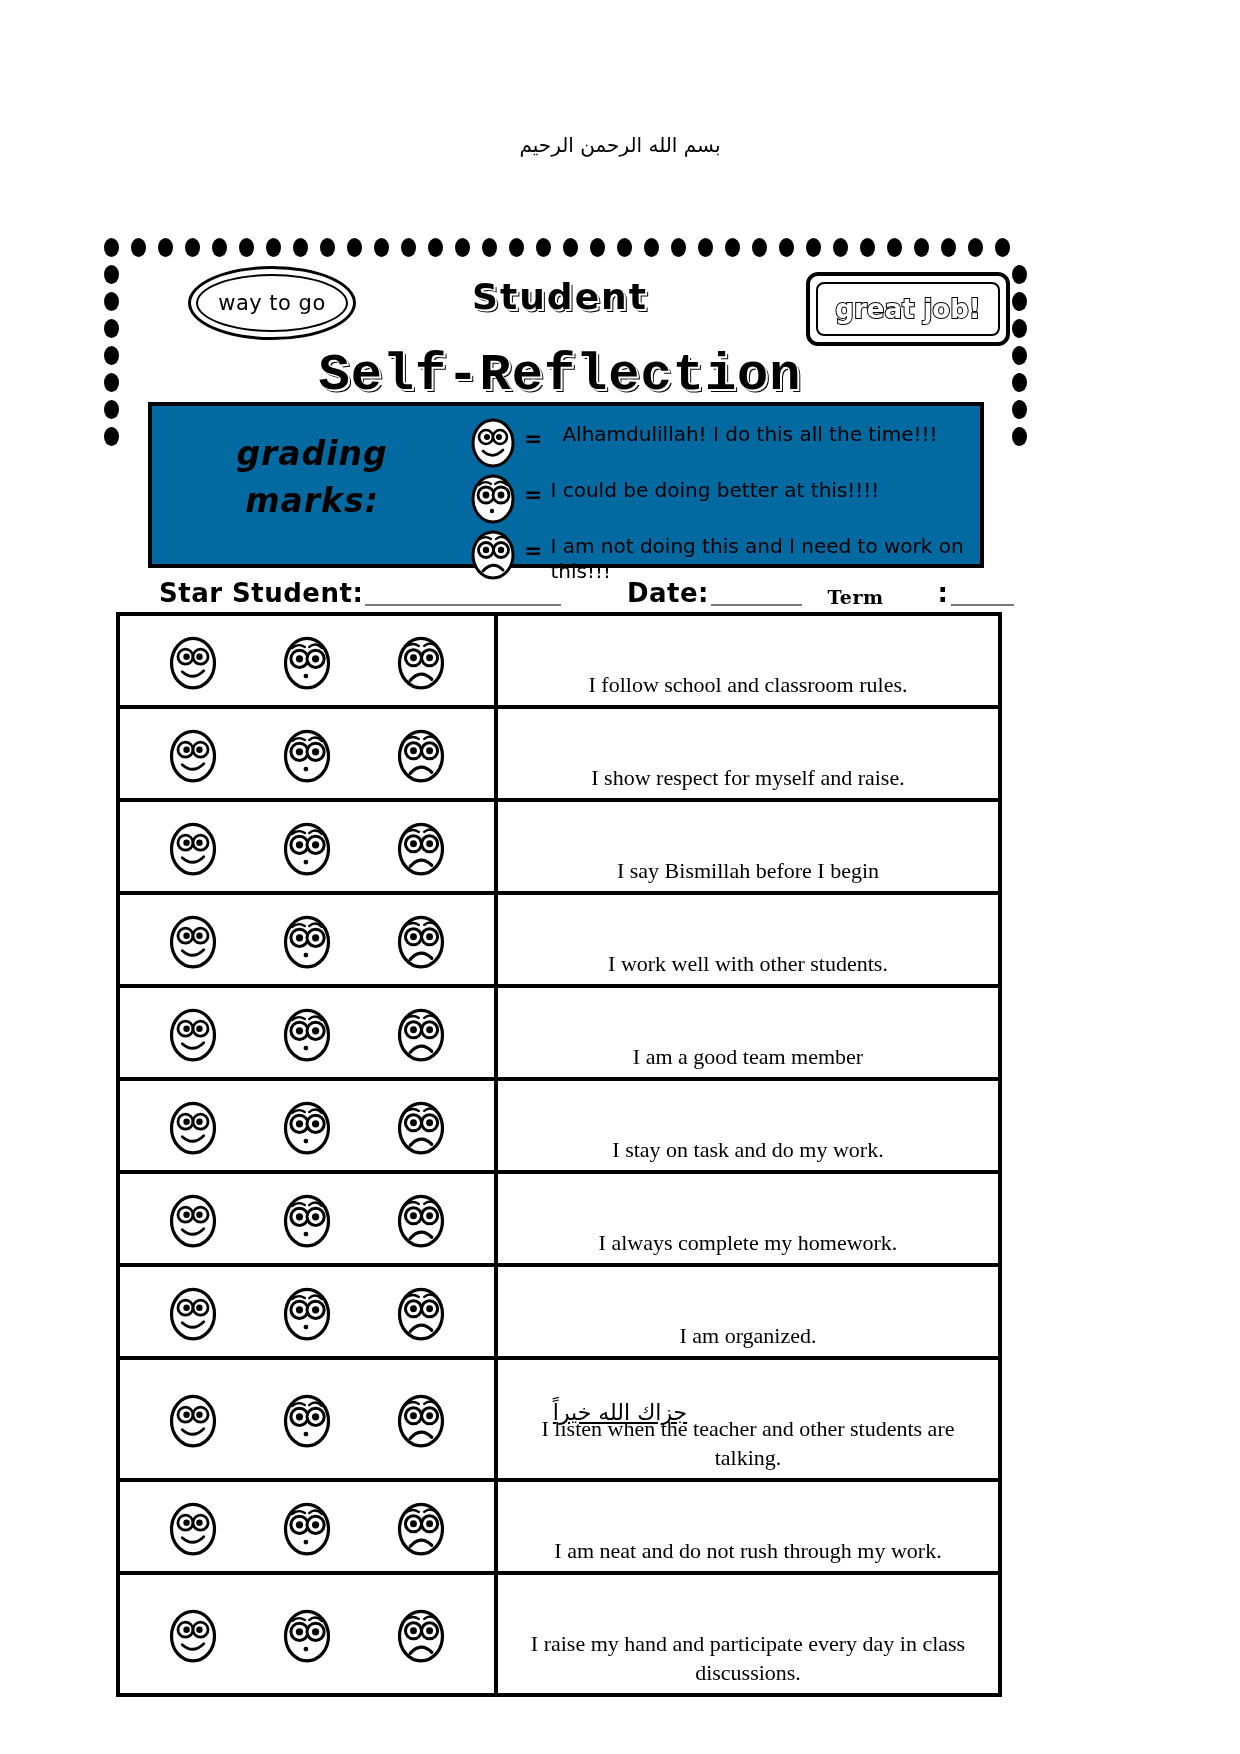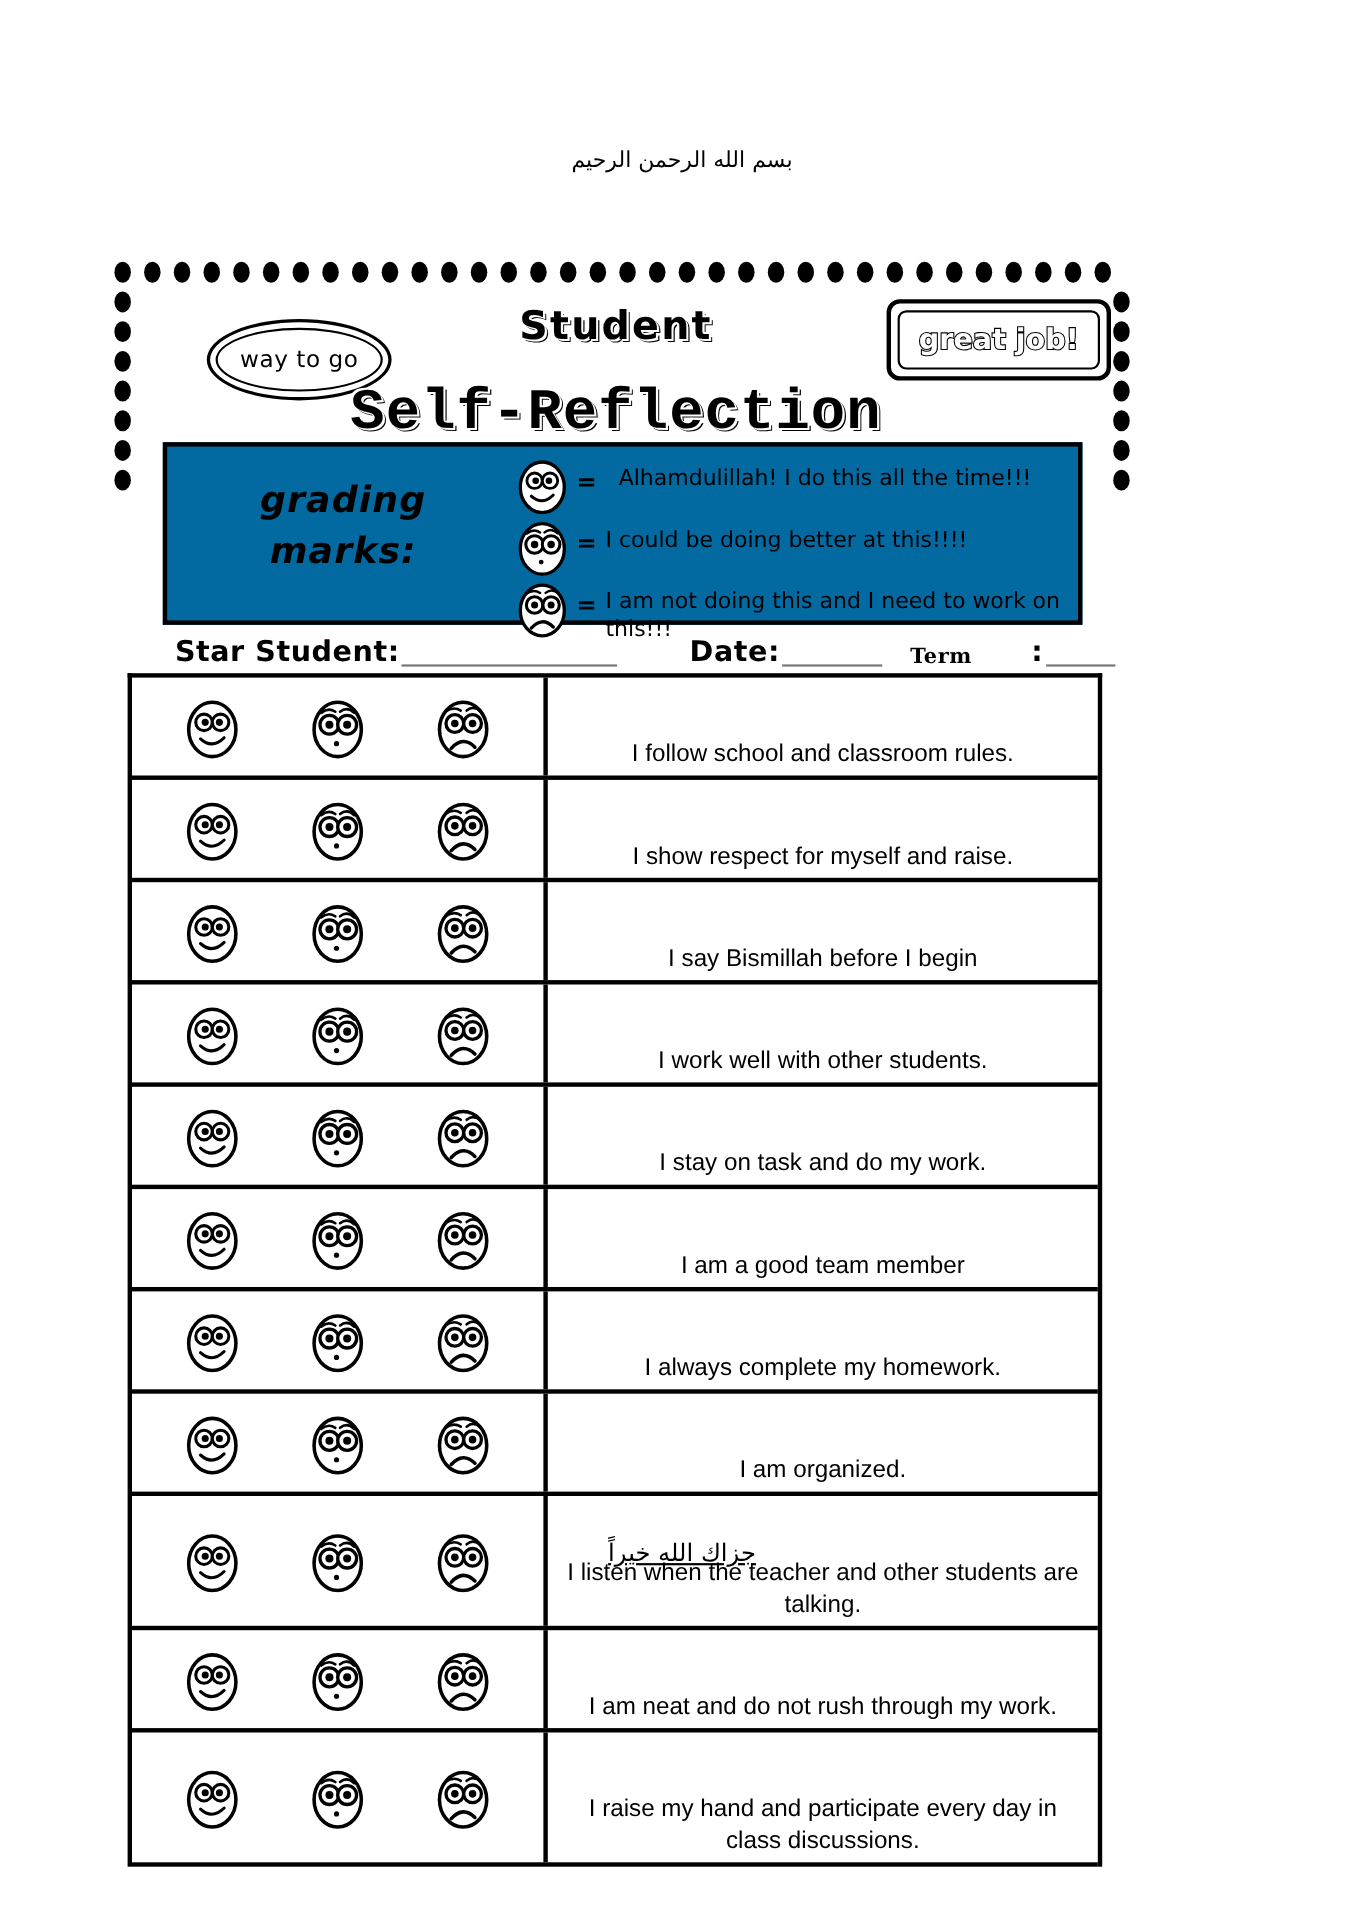--- a/index.html
+++ b/index.html
@@ -59,21 +59,21 @@
   .title-area {
     position: absolute;
     left: 104px;
     top: 258px;
     width: 912px;
     height: 148px;
   }
   .badge-oval {
     position: absolute;
     left: 84px;
-    top: 32px;
+    top: 8px;
     width: 162px;
     height: 68px;
     border: 3px solid #000;
     border-radius: 50%;
     display: flex;
     align-items: center;
     justify-content: center;
   }
   .badge-oval::before {
     content: "";
@@ -269,21 +269,21 @@
     border-right: 4px solid #000;
     box-sizing: border-box;
   }
   .stmt-cell {
     flex: 1 1 auto;
     display: flex;
     align-items: center;
     justify-content: center;
     text-align: center;
     padding: 6px 14px;
-    font-family: Liberation Sans, sans-serif;
+    font-family: Liberation Serif, serif;
     font-size: 22px;
     line-height: 29px;
     box-sizing: border-box;
     margin-top: 48px;
   }
 
   
   .footer-ar {
     position: absolute;
     left: 0;
@@ -626,20 +626,59 @@
               <circle cx="16" cy="24" r="7.5" fill="#fff" stroke="#000" stroke-width="2.8"></circle>
               <circle cx="31" cy="24" r="7.5" fill="#fff" stroke="#000" stroke-width="2.8"></circle>
               <circle cx="16" cy="24" r="3.2" fill="#000"></circle>
               <circle cx="31" cy="24" r="3.2" fill="#000"></circle>
               <path d="M8 14 Q15 9 21 13" fill="none" stroke="#000" stroke-width="2.2" stroke-linecap="round"></path>
               <path d="M26 13 Q32 8 38 14" fill="none" stroke="#000" stroke-width="2.2" stroke-linecap="round"></path>
               <path d="M13 45 Q23 34 33 44" fill="none" stroke="#000" stroke-width="3" stroke-linecap="round"></path>
             </svg>
           </span>
         </div>
+        <div class="stmt-cell">I am a good team member</div>
+      </div>
+      <div class="trow">
+        <div class="faces-cell">
+          <span>
+            <svg class="face" width="50" height="58" viewBox="0 0 46 54">
+              <ellipse cx="23" cy="29" rx="20" ry="23" fill="#fff" stroke="#000" stroke-width="3"></ellipse>
+              <circle cx="16" cy="23" r="7" fill="#fff" stroke="#000" stroke-width="2.6"></circle>
+              <circle cx="30" cy="23" r="7" fill="#fff" stroke="#000" stroke-width="2.6"></circle>
+              <circle cx="17" cy="23" r="3" fill="#000"></circle>
+              <circle cx="29" cy="23" r="3" fill="#000"></circle>
+              <path d="M13 37 Q23 46 33 36" fill="none" stroke="#000" stroke-width="2.6" stroke-linecap="round"></path>
+            </svg>
+          </span>
+          <span>
+            <svg class="face" width="50" height="58" viewBox="0 0 46 54">
+              <ellipse cx="23" cy="29" rx="20" ry="23" fill="#fff" stroke="#000" stroke-width="3"></ellipse>
+              <circle cx="16" cy="25" r="8" fill="#fff" stroke="#000" stroke-width="2.8"></circle>
+              <circle cx="31" cy="25" r="8" fill="#fff" stroke="#000" stroke-width="2.8"></circle>
+              <circle cx="16" cy="25" r="3.4" fill="#000"></circle>
+              <circle cx="31" cy="25" r="3.4" fill="#000"></circle>
+              <path d="M9 15 Q15 10 21 14" fill="none" stroke="#000" stroke-width="2.2" stroke-linecap="round"></path>
+              <path d="M25 14 Q31 9 37 15" fill="none" stroke="#000" stroke-width="2.2" stroke-linecap="round"></path>
+              <circle cx="22" cy="41" r="2.2" fill="#000"></circle>
+            </svg>
+          </span>
+          <span>
+            <svg class="face" width="50" height="58" viewBox="0 0 46 54">
+              <ellipse cx="23" cy="29" rx="20" ry="23" fill="#fff" stroke="#000" stroke-width="3"></ellipse>
+              <circle cx="16" cy="24" r="7.5" fill="#fff" stroke="#000" stroke-width="2.8"></circle>
+              <circle cx="31" cy="24" r="7.5" fill="#fff" stroke="#000" stroke-width="2.8"></circle>
+              <circle cx="16" cy="24" r="3.2" fill="#000"></circle>
+              <circle cx="31" cy="24" r="3.2" fill="#000"></circle>
+              <path d="M8 14 Q15 9 21 13" fill="none" stroke="#000" stroke-width="2.2" stroke-linecap="round"></path>
+              <path d="M26 13 Q32 8 38 14" fill="none" stroke="#000" stroke-width="2.2" stroke-linecap="round"></path>
+              <path d="M13 45 Q23 34 33 44" fill="none" stroke="#000" stroke-width="3" stroke-linecap="round"></path>
+            </svg>
+          </span>
+        </div>
         <div class="stmt-cell">I stay on task and do my work.</div>
       </div>
       <div class="trow">
         <div class="faces-cell">
           <span>
             <svg class="face" width="50" height="58" viewBox="0 0 46 54">
               <ellipse cx="23" cy="29" rx="20" ry="23" fill="#fff" stroke="#000" stroke-width="3"></ellipse>
               <circle cx="16" cy="23" r="7" fill="#fff" stroke="#000" stroke-width="2.6"></circle>
               <circle cx="30" cy="23" r="7" fill="#fff" stroke="#000" stroke-width="2.6"></circle>
               <circle cx="17" cy="23" r="3" fill="#000"></circle>
@@ -665,59 +704,20 @@
               <circle cx="16" cy="24" r="7.5" fill="#fff" stroke="#000" stroke-width="2.8"></circle>
               <circle cx="31" cy="24" r="7.5" fill="#fff" stroke="#000" stroke-width="2.8"></circle>
               <circle cx="16" cy="24" r="3.2" fill="#000"></circle>
               <circle cx="31" cy="24" r="3.2" fill="#000"></circle>
               <path d="M8 14 Q15 9 21 13" fill="none" stroke="#000" stroke-width="2.2" stroke-linecap="round"></path>
               <path d="M26 13 Q32 8 38 14" fill="none" stroke="#000" stroke-width="2.2" stroke-linecap="round"></path>
               <path d="M13 45 Q23 34 33 44" fill="none" stroke="#000" stroke-width="3" stroke-linecap="round"></path>
             </svg>
           </span>
         </div>
-        <div class="stmt-cell">I am a good team member</div>
-      </div>
-      <div class="trow">
-        <div class="faces-cell">
-          <span>
-            <svg class="face" width="50" height="58" viewBox="0 0 46 54">
-              <ellipse cx="23" cy="29" rx="20" ry="23" fill="#fff" stroke="#000" stroke-width="3"></ellipse>
-              <circle cx="16" cy="23" r="7" fill="#fff" stroke="#000" stroke-width="2.6"></circle>
-              <circle cx="30" cy="23" r="7" fill="#fff" stroke="#000" stroke-width="2.6"></circle>
-              <circle cx="17" cy="23" r="3" fill="#000"></circle>
-              <circle cx="29" cy="23" r="3" fill="#000"></circle>
-              <path d="M13 37 Q23 46 33 36" fill="none" stroke="#000" stroke-width="2.6" stroke-linecap="round"></path>
-            </svg>
-          </span>
-          <span>
-            <svg class="face" width="50" height="58" viewBox="0 0 46 54">
-              <ellipse cx="23" cy="29" rx="20" ry="23" fill="#fff" stroke="#000" stroke-width="3"></ellipse>
-              <circle cx="16" cy="25" r="8" fill="#fff" stroke="#000" stroke-width="2.8"></circle>
-              <circle cx="31" cy="25" r="8" fill="#fff" stroke="#000" stroke-width="2.8"></circle>
-              <circle cx="16" cy="25" r="3.4" fill="#000"></circle>
-              <circle cx="31" cy="25" r="3.4" fill="#000"></circle>
-              <path d="M9 15 Q15 10 21 14" fill="none" stroke="#000" stroke-width="2.2" stroke-linecap="round"></path>
-              <path d="M25 14 Q31 9 37 15" fill="none" stroke="#000" stroke-width="2.2" stroke-linecap="round"></path>
-              <circle cx="22" cy="41" r="2.2" fill="#000"></circle>
-            </svg>
-          </span>
-          <span>
-            <svg class="face" width="50" height="58" viewBox="0 0 46 54">
-              <ellipse cx="23" cy="29" rx="20" ry="23" fill="#fff" stroke="#000" stroke-width="3"></ellipse>
-              <circle cx="16" cy="24" r="7.5" fill="#fff" stroke="#000" stroke-width="2.8"></circle>
-              <circle cx="31" cy="24" r="7.5" fill="#fff" stroke="#000" stroke-width="2.8"></circle>
-              <circle cx="16" cy="24" r="3.2" fill="#000"></circle>
-              <circle cx="31" cy="24" r="3.2" fill="#000"></circle>
-              <path d="M8 14 Q15 9 21 13" fill="none" stroke="#000" stroke-width="2.2" stroke-linecap="round"></path>
-              <path d="M26 13 Q32 8 38 14" fill="none" stroke="#000" stroke-width="2.2" stroke-linecap="round"></path>
-              <path d="M13 45 Q23 34 33 44" fill="none" stroke="#000" stroke-width="3" stroke-linecap="round"></path>
-            </svg>
-          </span>
-        </div>
         <div class="stmt-cell">I always complete my homework.</div>
       </div>
       <div class="trow">
         <div class="faces-cell">
           <span>
             <svg class="face" width="50" height="58" viewBox="0 0 46 54">
               <ellipse cx="23" cy="29" rx="20" ry="23" fill="#fff" stroke="#000" stroke-width="3"></ellipse>
               <circle cx="16" cy="23" r="7" fill="#fff" stroke="#000" stroke-width="2.6"></circle>
               <circle cx="30" cy="23" r="7" fill="#fff" stroke="#000" stroke-width="2.6"></circle>
               <circle cx="17" cy="23" r="3" fill="#000"></circle>

